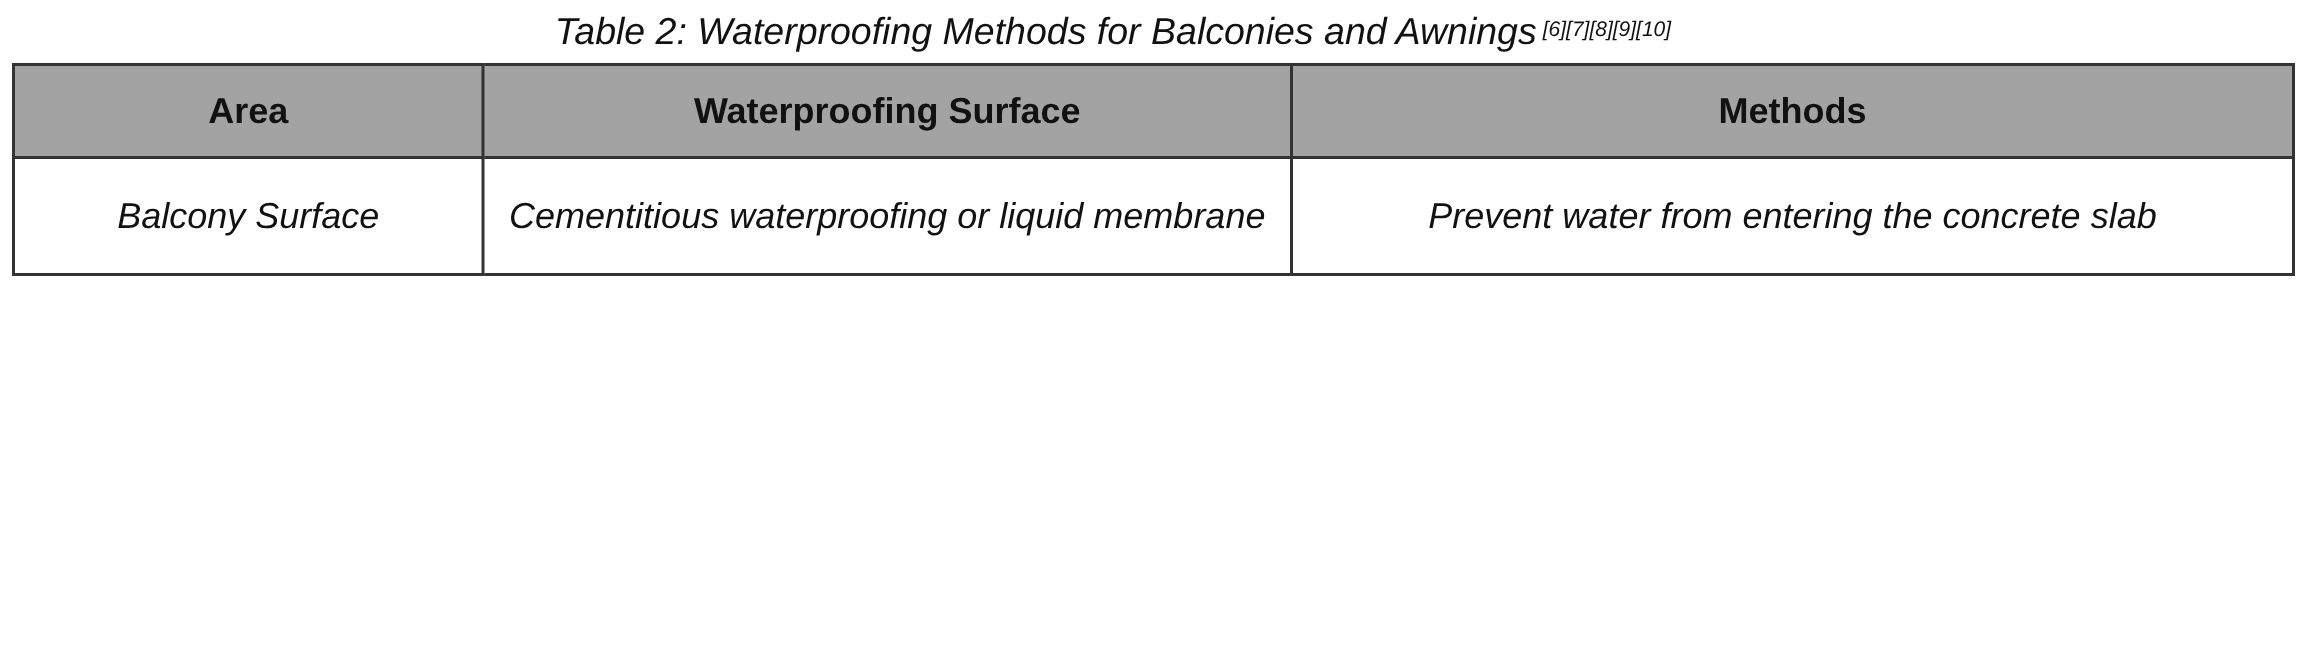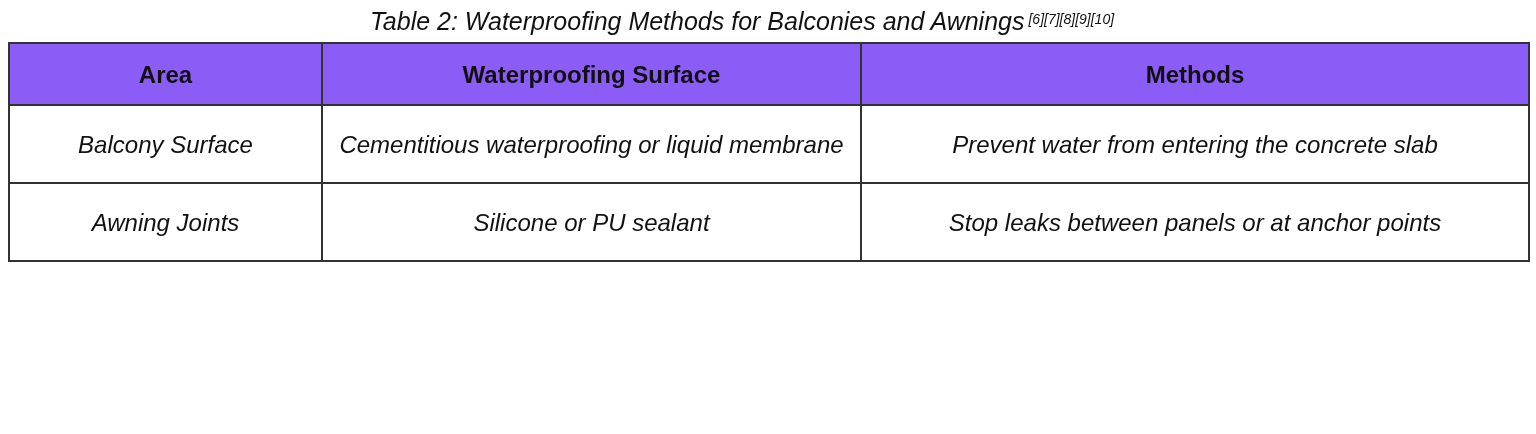--- a/index.html
+++ b/index.html
@@ -4,21 +4,21 @@
 <style>
   html, body { margin:0; padding:0; background:#ffffff; }
   body { width:1536px; height:434px; position:relative; overflow:hidden;
          font-family:"Liberation Sans", sans-serif; color:#111; }
   .caption { position:absolute; left:0; top:6px; width:1484px; text-align:center;
              font-style:italic; font-size:25px; line-height:30px; white-space:nowrap; }
   .caption sup { font-size:14px; vertical-align:top; position:relative; top:-2px; margin-left:4px; }
   table { position:absolute; left:8px; top:42px; border-collapse:collapse; table-layout:fixed; width:1520px; }
   col.c1 { width:313px; } col.c2 { width:539px; } col.c3 { width:668px; }
   th, td { border:2px solid #333; padding:0 14px; font-size:24px; line-height:29px; vertical-align:middle; }
-  th { background:#8b5cf6; font-weight:bold; text-align:center; height:60px; }
+  th { background:#a3a3a3; font-weight:bold; text-align:center; height:60px; }
   td { height:76px;font-style:italic; }
   td.area { text-align:center; }
   td.method, td.purpose { text-align:center; }
 </style>
 </head>
 <body>
 
 <div class="caption">
   <span>Table 2: Waterproofing Methods for Balconies and Awnings</span><sup>[6][7][8][9][10]</sup>
 </div>
@@ -35,19 +35,14 @@
       <th>Waterproofing Surface</th>
       <th>Methods</th>
     </tr>
   </thead>
   <tbody>
     <tr>
       <td class="area">Balcony Surface</td>
       <td class="method">Cementitious waterproofing or liquid membrane</td>
       <td class="purpose">Prevent water from entering the concrete slab</td>
     </tr>
-    <tr>
-      <td class="area">Awning Joints</td>
-      <td class="method">Silicone or PU sealant</td>
-      <td class="purpose">Stop leaks between panels or at anchor points</td>
-    </tr>
   </tbody>
 </table>
 
 </body></html>

